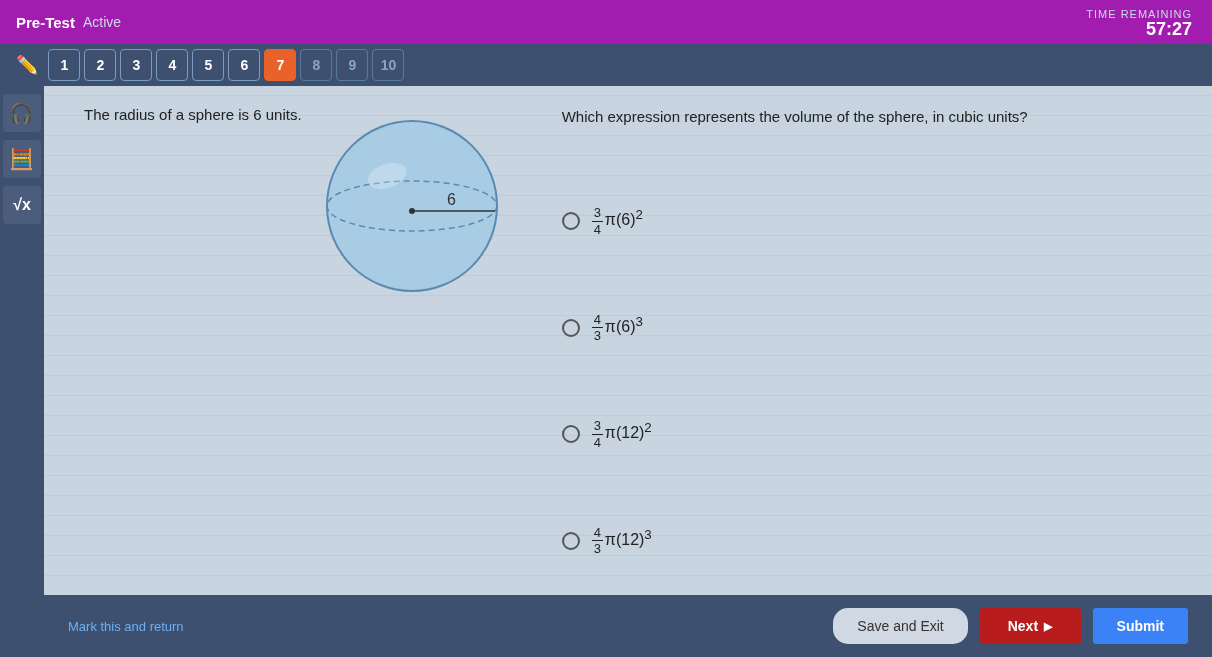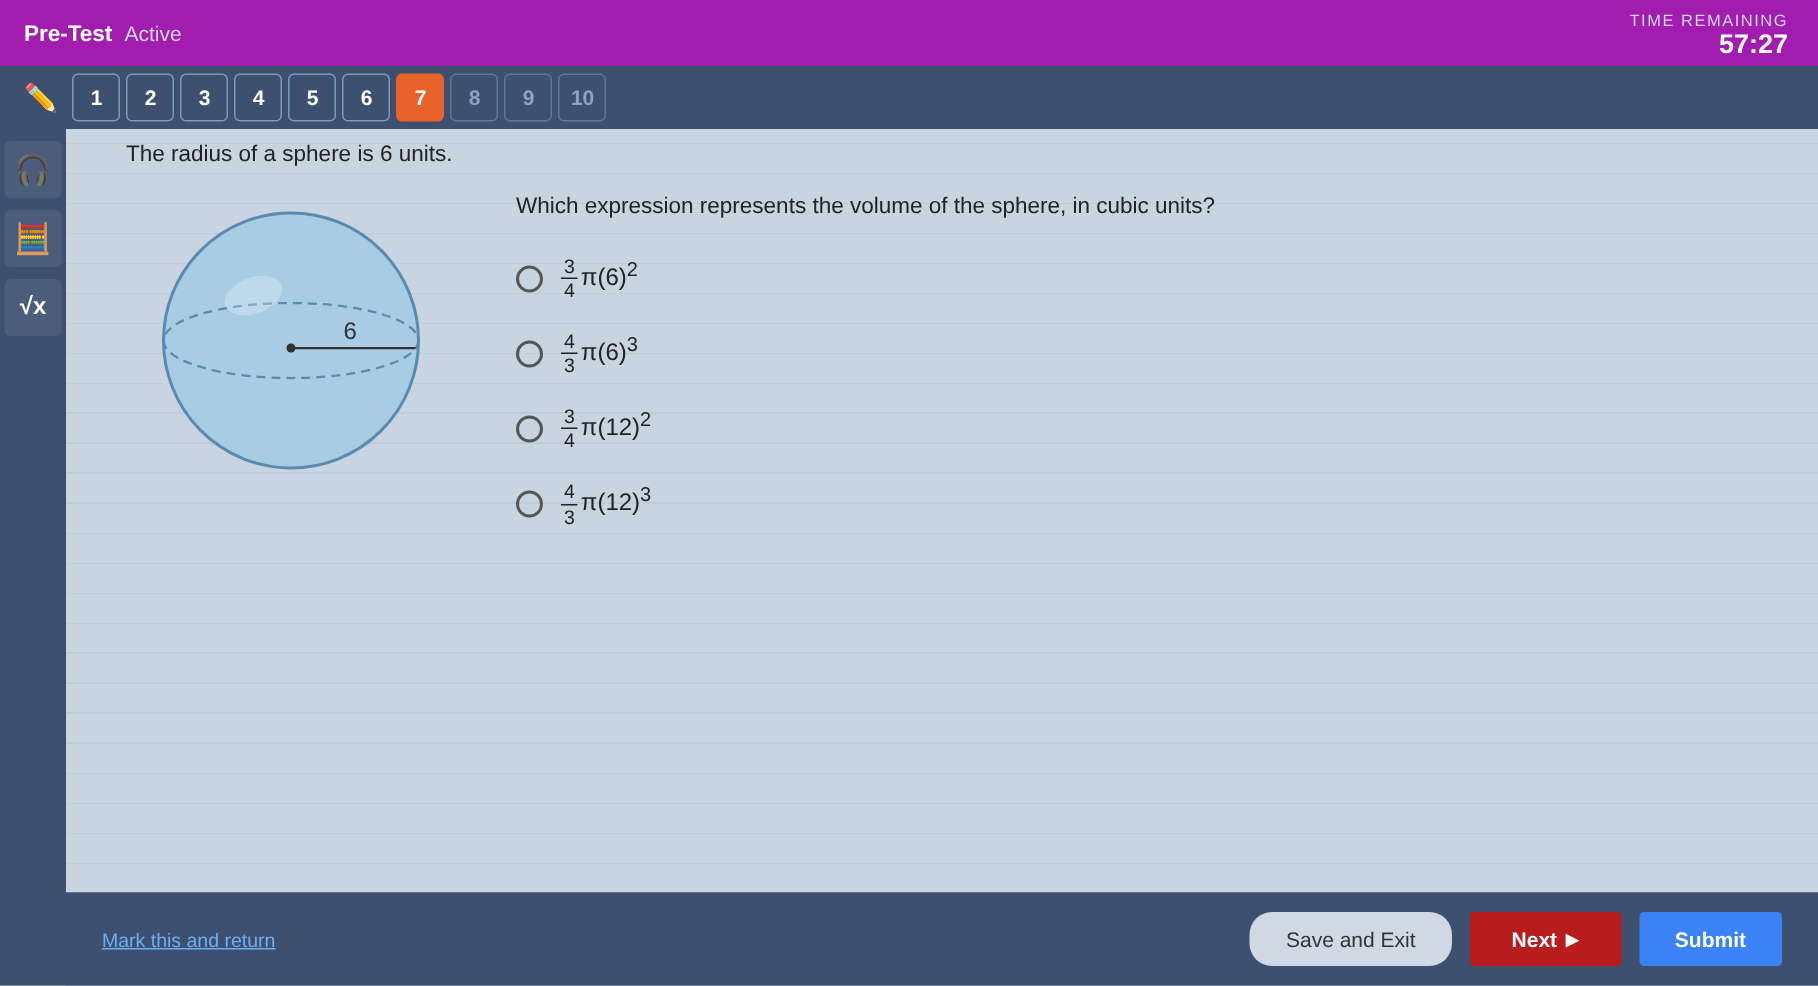--- a/index.html
+++ b/index.html
@@ -131,23 +131,23 @@
       right: 0;
       bottom: 62px;
       background: #c8d4e0;
       background-image: repeating-linear-gradient(
         0deg,
         transparent,
         transparent 19px,
         rgba(180,195,210,0.5) 19px,
         rgba(180,195,210,0.5) 20px
       );
-      padding: 8px 40px;
-      display: flex;
-      flex-direction: column;
+      padding: 20px 40px;
+      display: flex;
+      flex-direction: row;
     }
 
     .question-text {
       font-size: 15px;
       color: #222;
       margin-bottom: 16px;
       font-weight: 500;
     }
 
     .content-row {
@@ -169,21 +169,21 @@
     .sphere-svg {
       width: 200px;
       height: 200px;
     }
 
     
     .answer-section {
       flex: 1;
       display: flex;
       flex-direction: column;
-      justify-content: flex-start;
+      justify-content: space-between;
       padding-top: 0;
     }
 
     .answer-question {
       font-size: 15px;
       color: #222;
       margin-bottom: 20px;
       line-height: 1.5;
       font-weight: 400;
     }
@@ -243,21 +243,20 @@
       background: #3d5070;
       display: flex;
       align-items: center;
       justify-content: space-between;
       padding: 0 24px;
     }
 
     .mark-return {
       color: #6ab0f5;
       font-size: 13px;
-      text-decoration: underline;
       cursor: pointer;
     }
 
     .footer-buttons {
       display: flex;
       gap: 12px;
       align-items: center;
     }
 
     .btn-save-exit {

